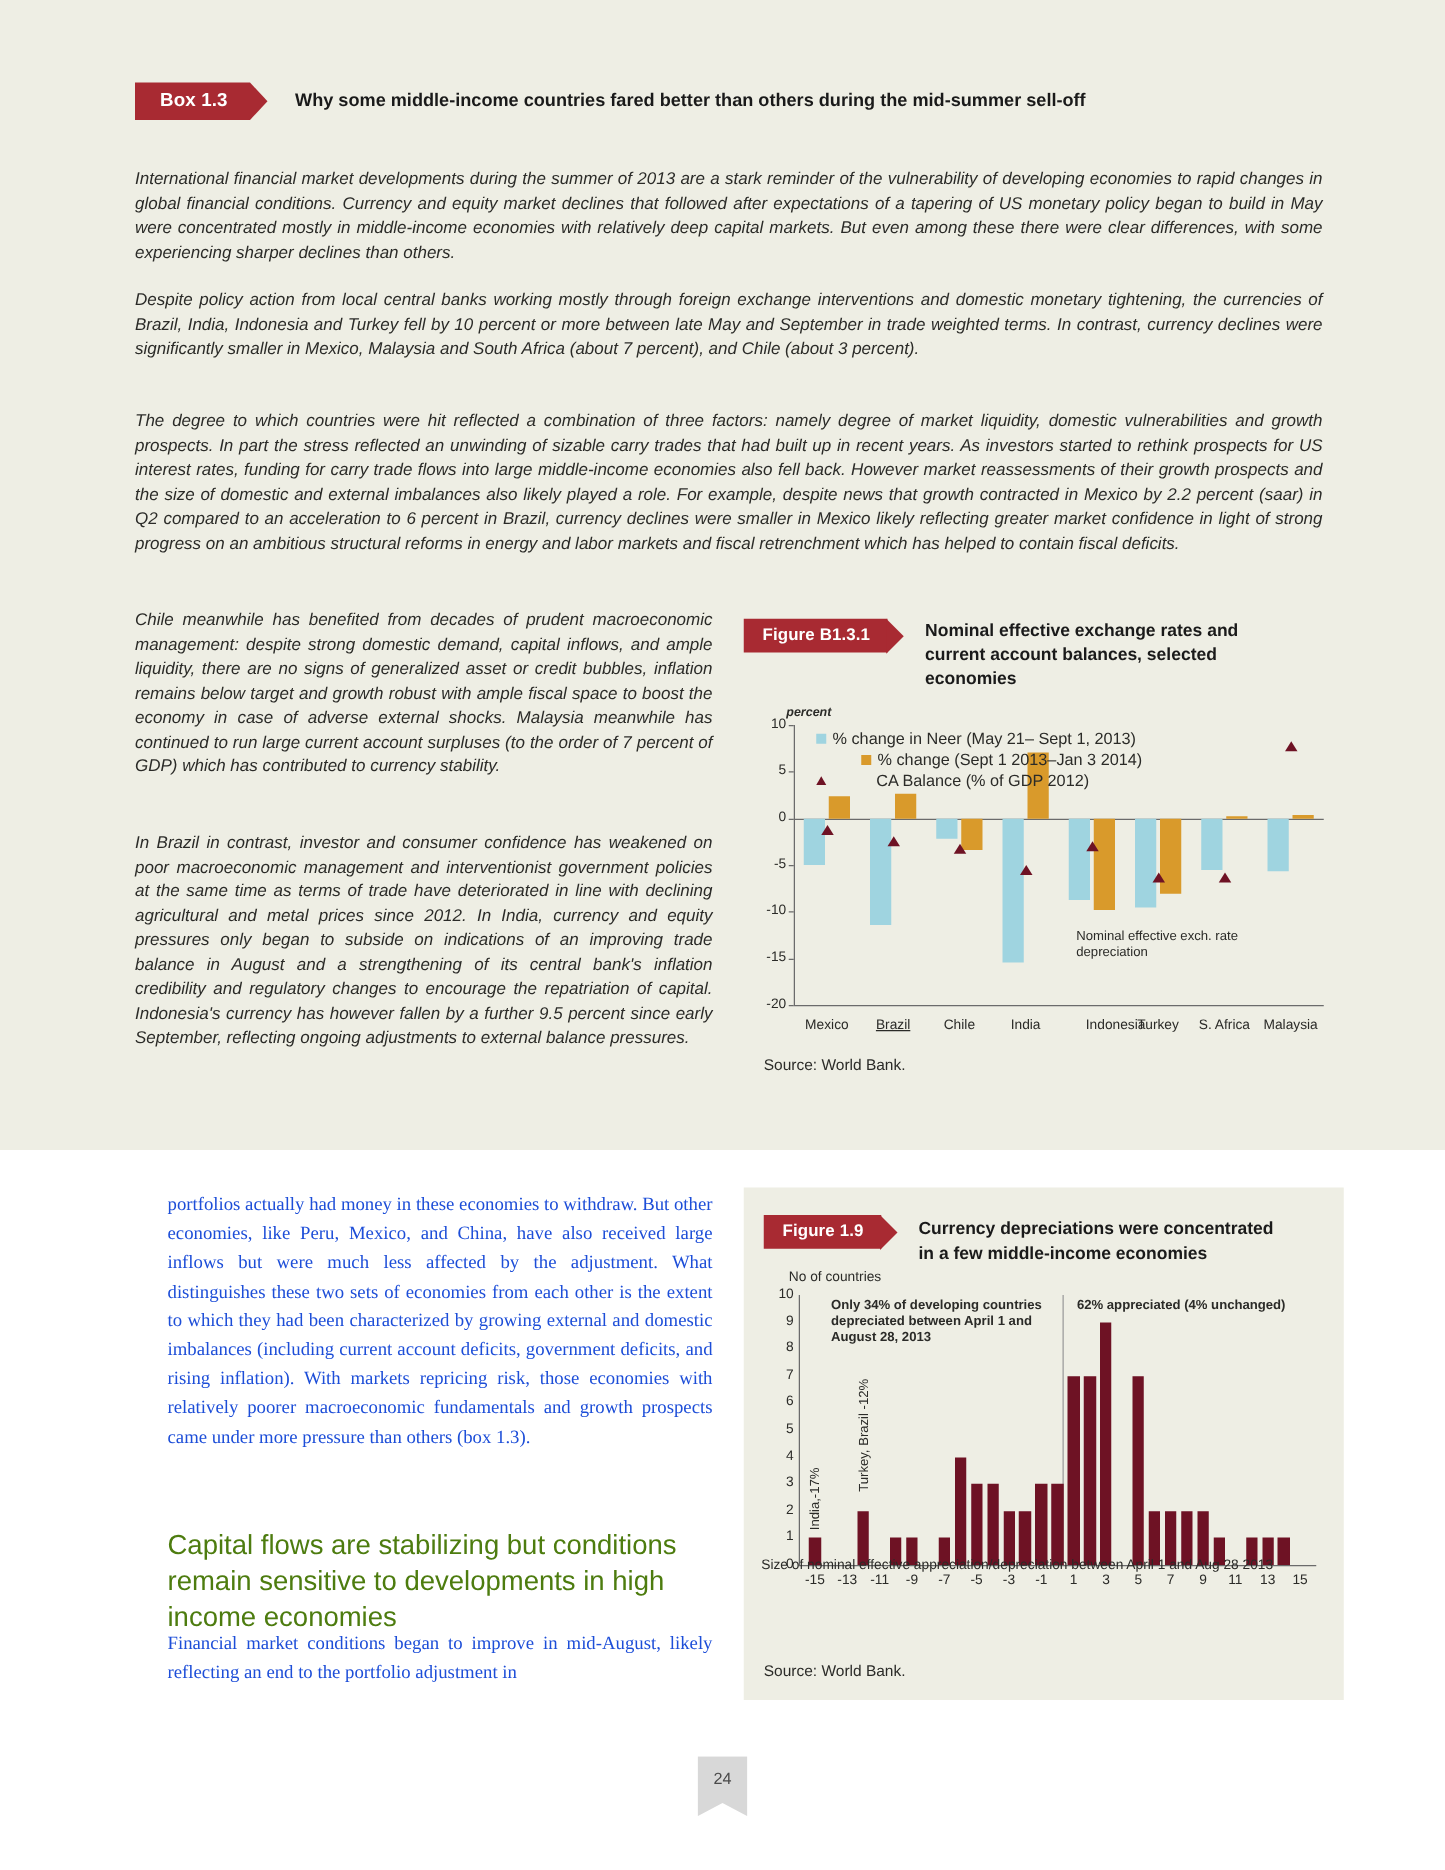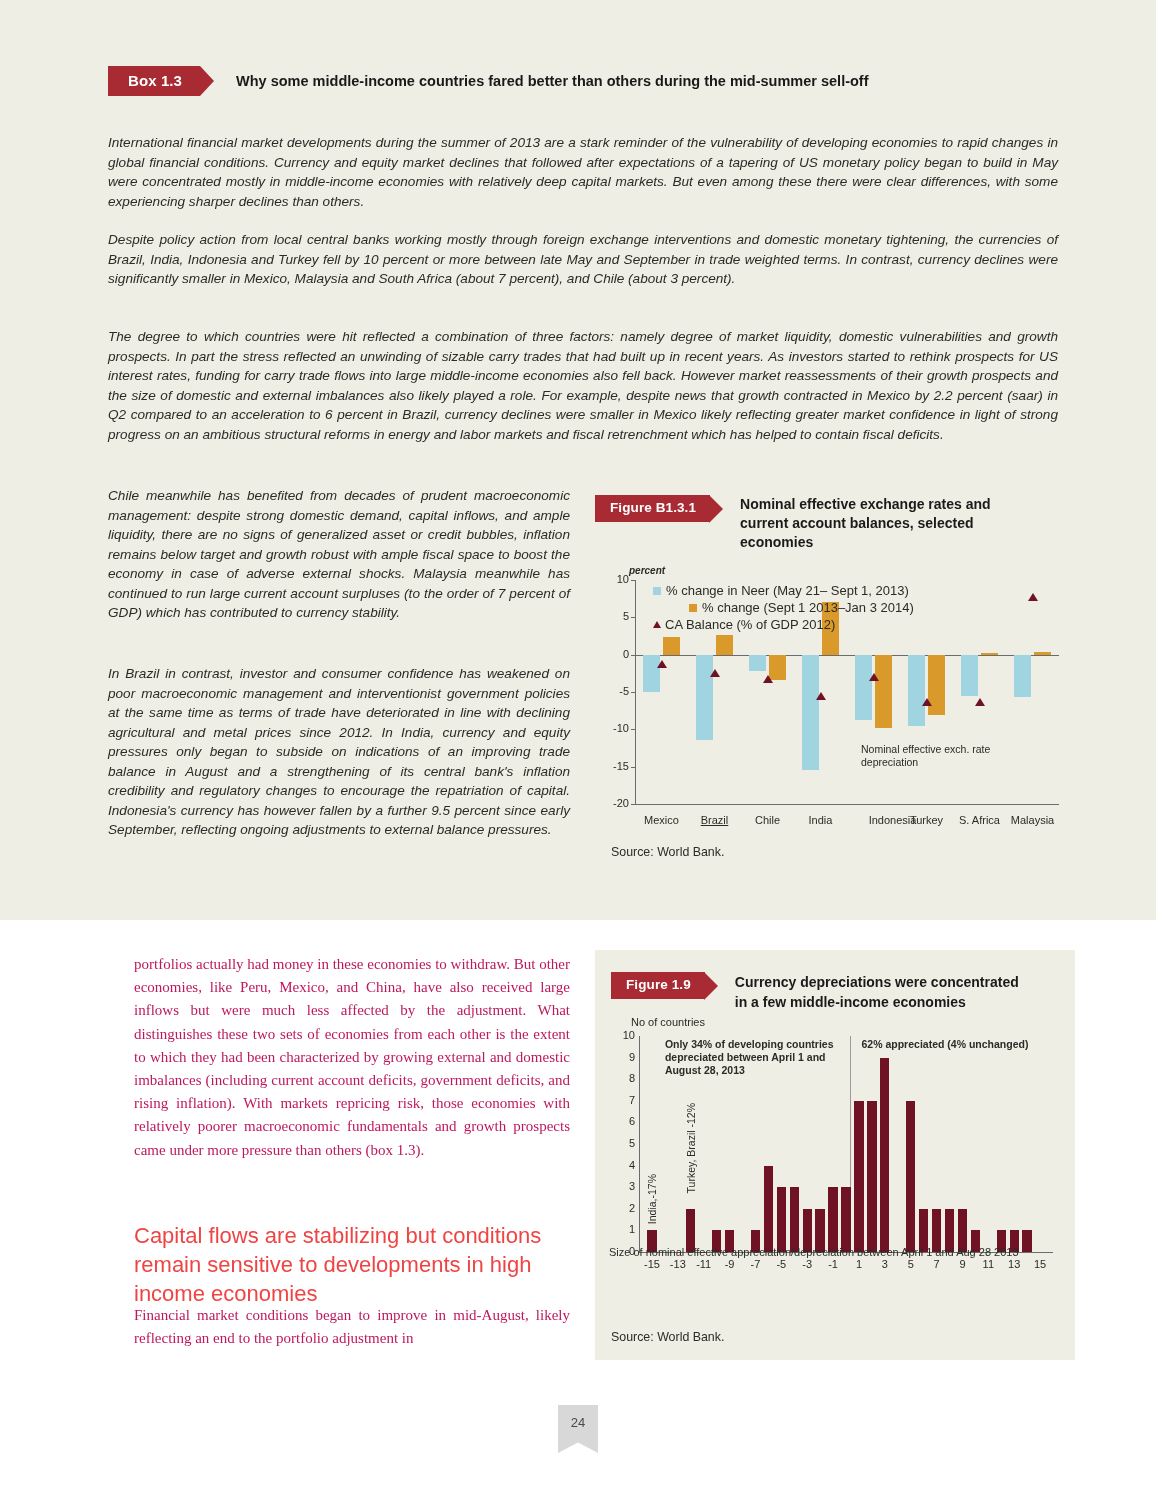--- a/index.html
+++ b/index.html
@@ -97,28 +97,28 @@
   #figB-src{ position:absolute; left:16px; top:380px; font-size:12.4px; color:#2b2b28;}
   #figB-xcap{ position:absolute; left:14px; top:296px; font-size:11px; color:#2b2b28; white-space:nowrap;}
 
   .vrot{ position:absolute; writing-mode:vertical-rl; transform:rotate(180deg);
          font-size:10.5px; color:#2b2b28; white-space:nowrap;}
 
   
   .serifpara{
     position:absolute; left:134px; width:436px;
     font-family:"Liberation Serif", serif;
-    font-size:15px; line-height:23.2px; color:#be185d;
+    font-size:15px; line-height:23.2px; color:#1d4ed8;
     text-align:justify;
   }
   #sp1{ top:953px; }
   #sp2{ top:1304px; }
   #redhead{
     position:absolute; left:134px; top:1203px; width:440px;
-    font-size:22px; line-height:29px; color:#ef4444; font-weight:normal;
+    font-size:22px; line-height:29px; color:#4d7c0f; font-weight:normal;
   }
 
   
   #pagenum{
     position:absolute; left:558px; top:1405px; width:40px; height:48px;
     background:#d8d8d8; color:#4a4a4a;
     font-size:13px; text-align:center; padding-top:10px;
     clip-path: polygon(0 0, 100% 0, 100% 100%, 50% 78%, 0 100%);
   }
 </style>
@@ -196,21 +196,21 @@
       <div style="position: absolute; left: 40px; top: 234px; width: 424px; height: 1px; background: rgb(107, 107, 107);"></div>
       <div style="position: absolute; left: 58px; top: 13px; font-size: 13px; color: rgb(43, 43, 40); line-height: 15px;">
         <div style="display: flex; align-items: center; margin-bottom: 2px;">
           <span style="width: 8px; height: 8px; background: rgb(159, 212, 224); margin-right: 5px;"></span>
           <span>% change in Neer (May 21– Sept 1, 2013)</span>
         </div>
         <div style="display: flex; align-items: center; margin-bottom: 2px; padding-left: 36px;">
           <span style="width: 8px; height: 8px; background: rgb(217, 154, 43); margin-right: 5px;"></span>
           <span>% change (Sept 1 2013–Jan 3 2014)</span>
         </div>
-        <div style="display: flex; align-items: center; margin-bottom: 2px;">
+        <div style="display: flex; align-items: center; margin-bottom: 2px; gap: 36px;">
           <span style="width: 0px; height: 0px; border-left: 4px solid transparent; border-right: 4px solid transparent; border-bottom: 7px solid rgb(110, 18, 36); margin-right: 4px;"></span>
           <span>CA Balance (% of GDP 2012)</span>
         </div>
       </div>
       <div style="position: absolute; left: 266px; top: 172.8px; font-size: 10.5px; color: rgb(43, 43, 40); line-height: 13px; width: 180px;">Nominal effective exch. rate depreciation</div>
     </div>
   <div id="figA-src">Source: World Bank.</div>
 </div>
 
 <div class="serifpara" id="sp1">portfolios actually had money in these economies to withdraw. But other economies, like Peru, Mexico, and China, have also received large inflows but were much less affected by the adjustment. What distinguishes these two sets of economies from each other is the extent to which they had been characterized by growing external and domestic imbalances (including current account deficits, government deficits, and rising inflation). With markets repricing risk, those economies with relatively poorer macroeconomic fundamentals and growth prospects came under more pressure than others (box 1.3).</div>

